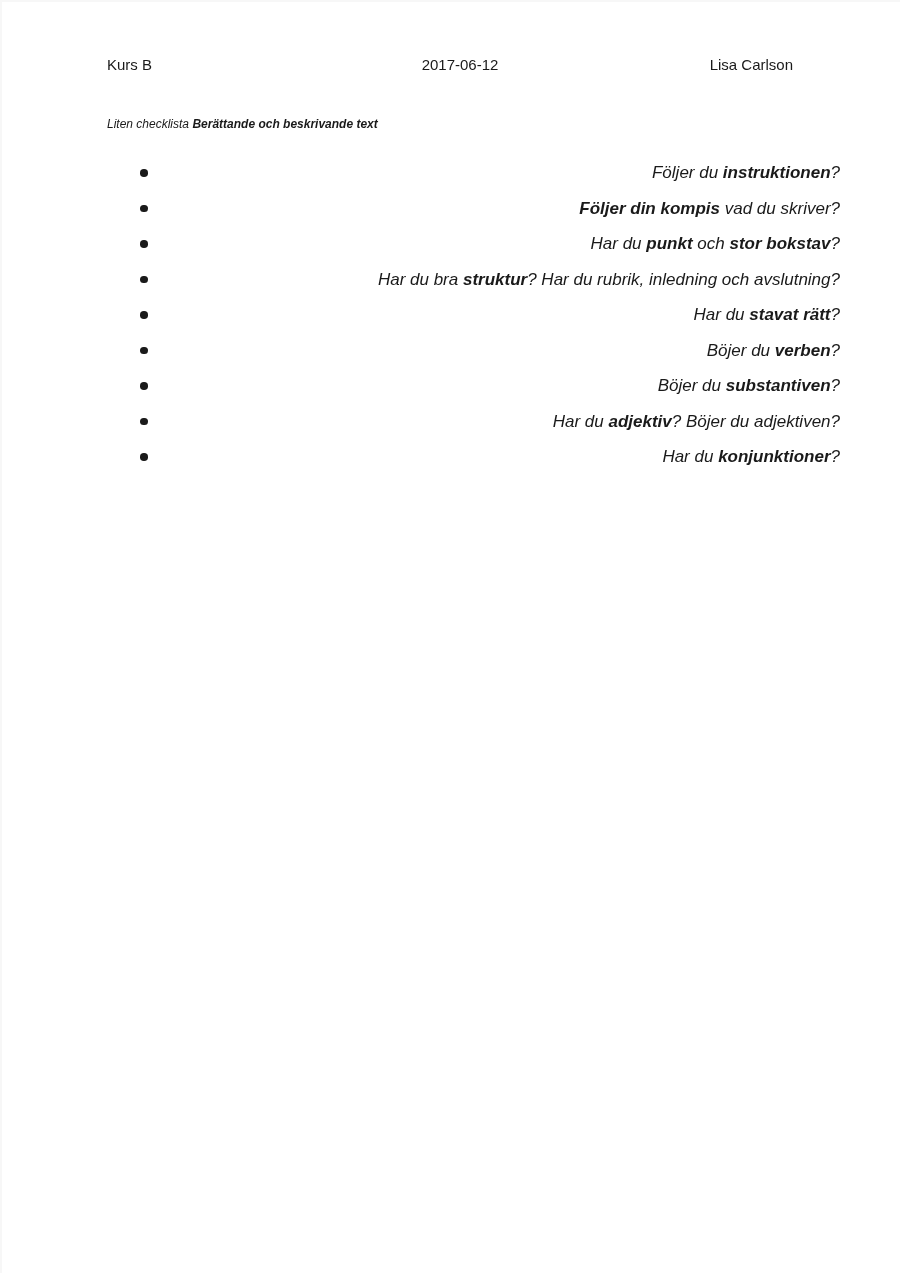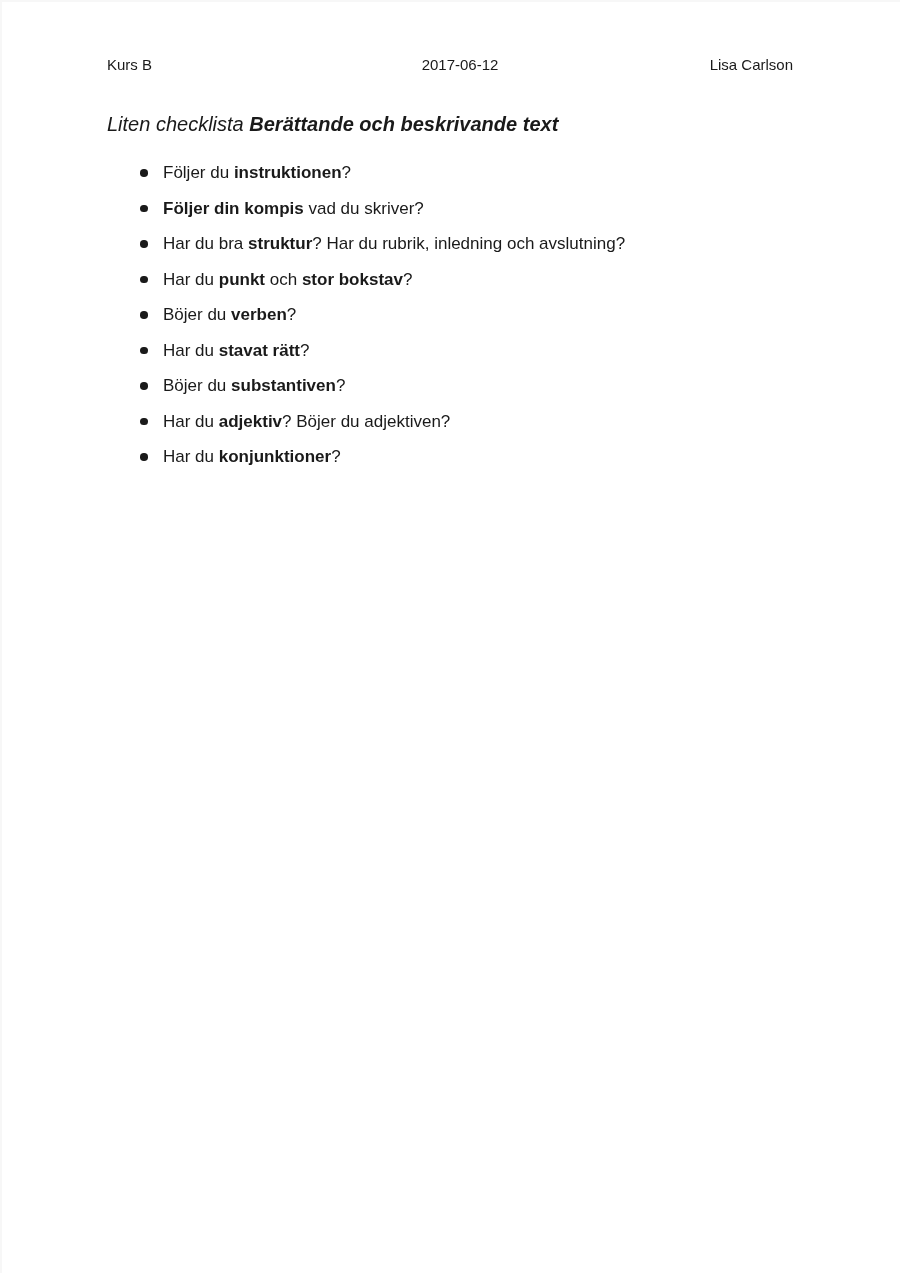--- a/index.html
+++ b/index.html
@@ -28,33 +28,35 @@
   }
   .header .h-center {
     position: absolute;
     left: 0;
     right: 0;
     text-align: center;
     padding-left: 20px;
   }
   .doc-title {
     margin: 39px 107px 0 107px;
-    font-size: 20px;
+    font-size: 12px;
     line-height: 23px;
     font-style: italic;
     white-space: nowrap;
   }
   .doc-title .b, .checklist .b {
     font-weight: 700;
   }
   .checklist {
-    margin: 19px 16px 0 0;
+    margin: 19px 0 0 0;
     padding: 0;
     list-style: none;
     font-size: 17px;
+    font-style: italic;
+    text-align: right;
   }
   .checklist li {
     position: relative;
     padding-left: 163px;
     padding-right: 60px;
     line-height: 35.5px;
     white-space: nowrap;
   }
   .checklist .bullet {
     position: absolute;
@@ -75,22 +77,22 @@
     <span class="h-center">2017-06-12</span>
     <span>Kurs B</span>
     <span>Lisa Carlson</span>
   </div>
 
   <div class="doc-title"><span>Liten checklista </span><span class="b">Berättande och beskrivande text</span></div>
 
   <ul class="checklist">
       <li><span class="bullet"></span><span>Följer du </span><span class="b">instruktionen</span><span>?</span></li>
       <li><span class="bullet"></span><span class="b">Följer din kompis</span><span> vad du skriver?</span></li>
+      <li><span class="bullet"></span><span>Har du </span><span class="b">punkt</span><span> och </span><span class="b">stor bokstav</span><span>?</span></li>
       <li><span class="bullet"></span><span>Har du bra </span><span class="b">struktur</span><span>? Har du rubrik, inledning och avslutning?</span></li>
-      <li><span class="bullet"></span><span>Har du </span><span class="b">punkt</span><span> och </span><span class="b">stor bokstav</span><span>?</span></li>
+      <li><span class="bullet"></span><span>Har du </span><span class="b">stavat rätt</span><span>?</span></li>
       <li><span class="bullet"></span><span>Böjer du </span><span class="b">verben</span><span>?</span></li>
-      <li><span class="bullet"></span><span>Har du </span><span class="b">stavat rätt</span><span>?</span></li>
       <li><span class="bullet"></span><span>Böjer du </span><span class="b">substantiven</span><span>?</span></li>
       <li><span class="bullet"></span><span>Har du </span><span class="b">adjektiv</span><span>? Böjer du adjektiven?</span></li>
       <li><span class="bullet"></span><span>Har du </span><span class="b">konjunktioner</span><span>?</span></li>
     </ul>
 
 </div>
 
 </body></html>

